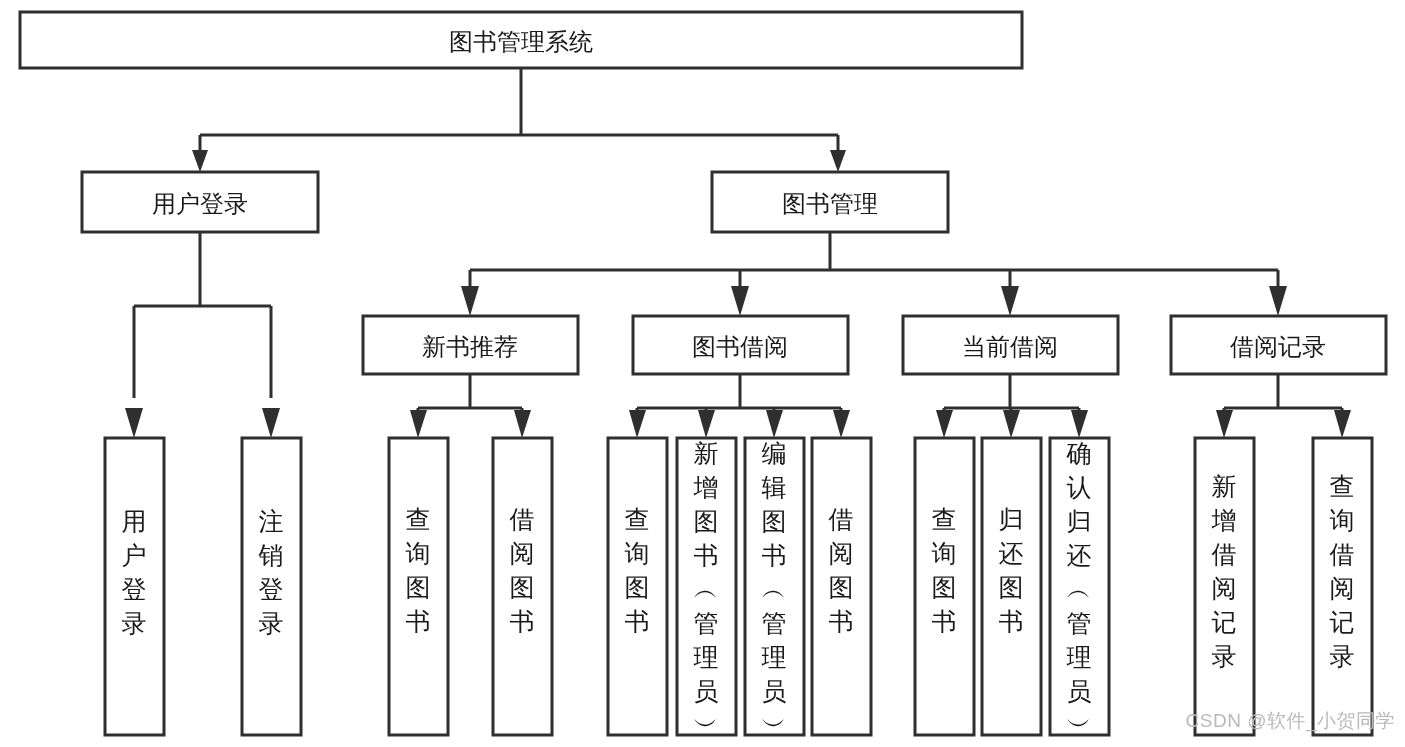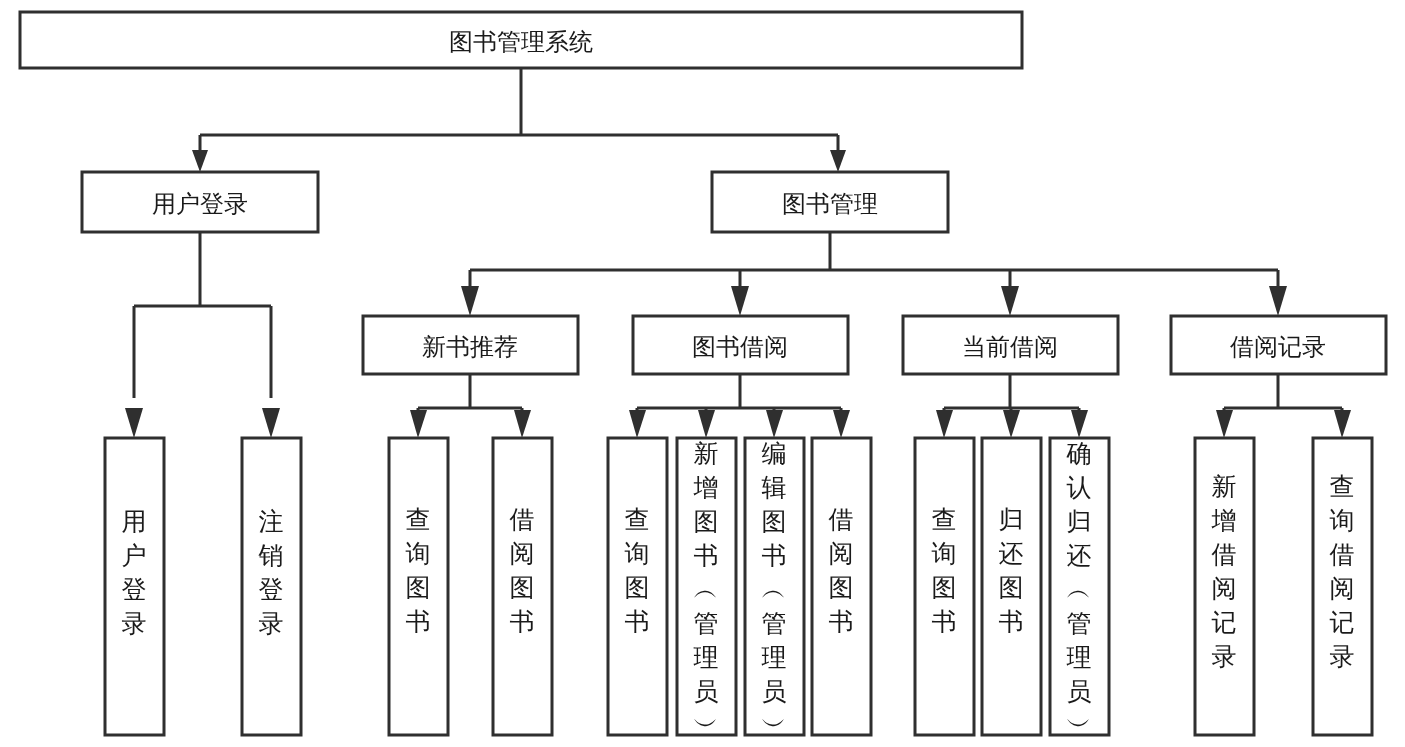--- a/index.html
+++ b/index.html
@@ -205,13 +205,14 @@
       <rect class="node-rect-leaf" x="1195" y="438" width="59" height="297"></rect>
       <text class="leaf-label" x="1224" y="495"><tspan x="1224" dy="0">新</tspan><tspan x="1224" dy="34">增</tspan><tspan x="1224" dy="34">借</tspan><tspan x="1224" dy="34">阅</tspan><tspan x="1224" dy="34">记</tspan><tspan x="1224" dy="34">录</tspan></text>
     </g>
     <g>
       <rect class="node-rect-leaf" x="1313" y="438" width="59" height="297"></rect>
       <text class="leaf-label" x="1342" y="495"><tspan x="1342" dy="0">查</tspan><tspan x="1342" dy="34">询</tspan><tspan x="1342" dy="34">借</tspan><tspan x="1342" dy="34">阅</tspan><tspan x="1342" dy="34">记</tspan><tspan x="1342" dy="34">录</tspan></text>
     </g>
 
   </svg>
 
+  <div class="watermark">CSDN @软件_小贺同学</div>
 </div>
 
 </body></html>

